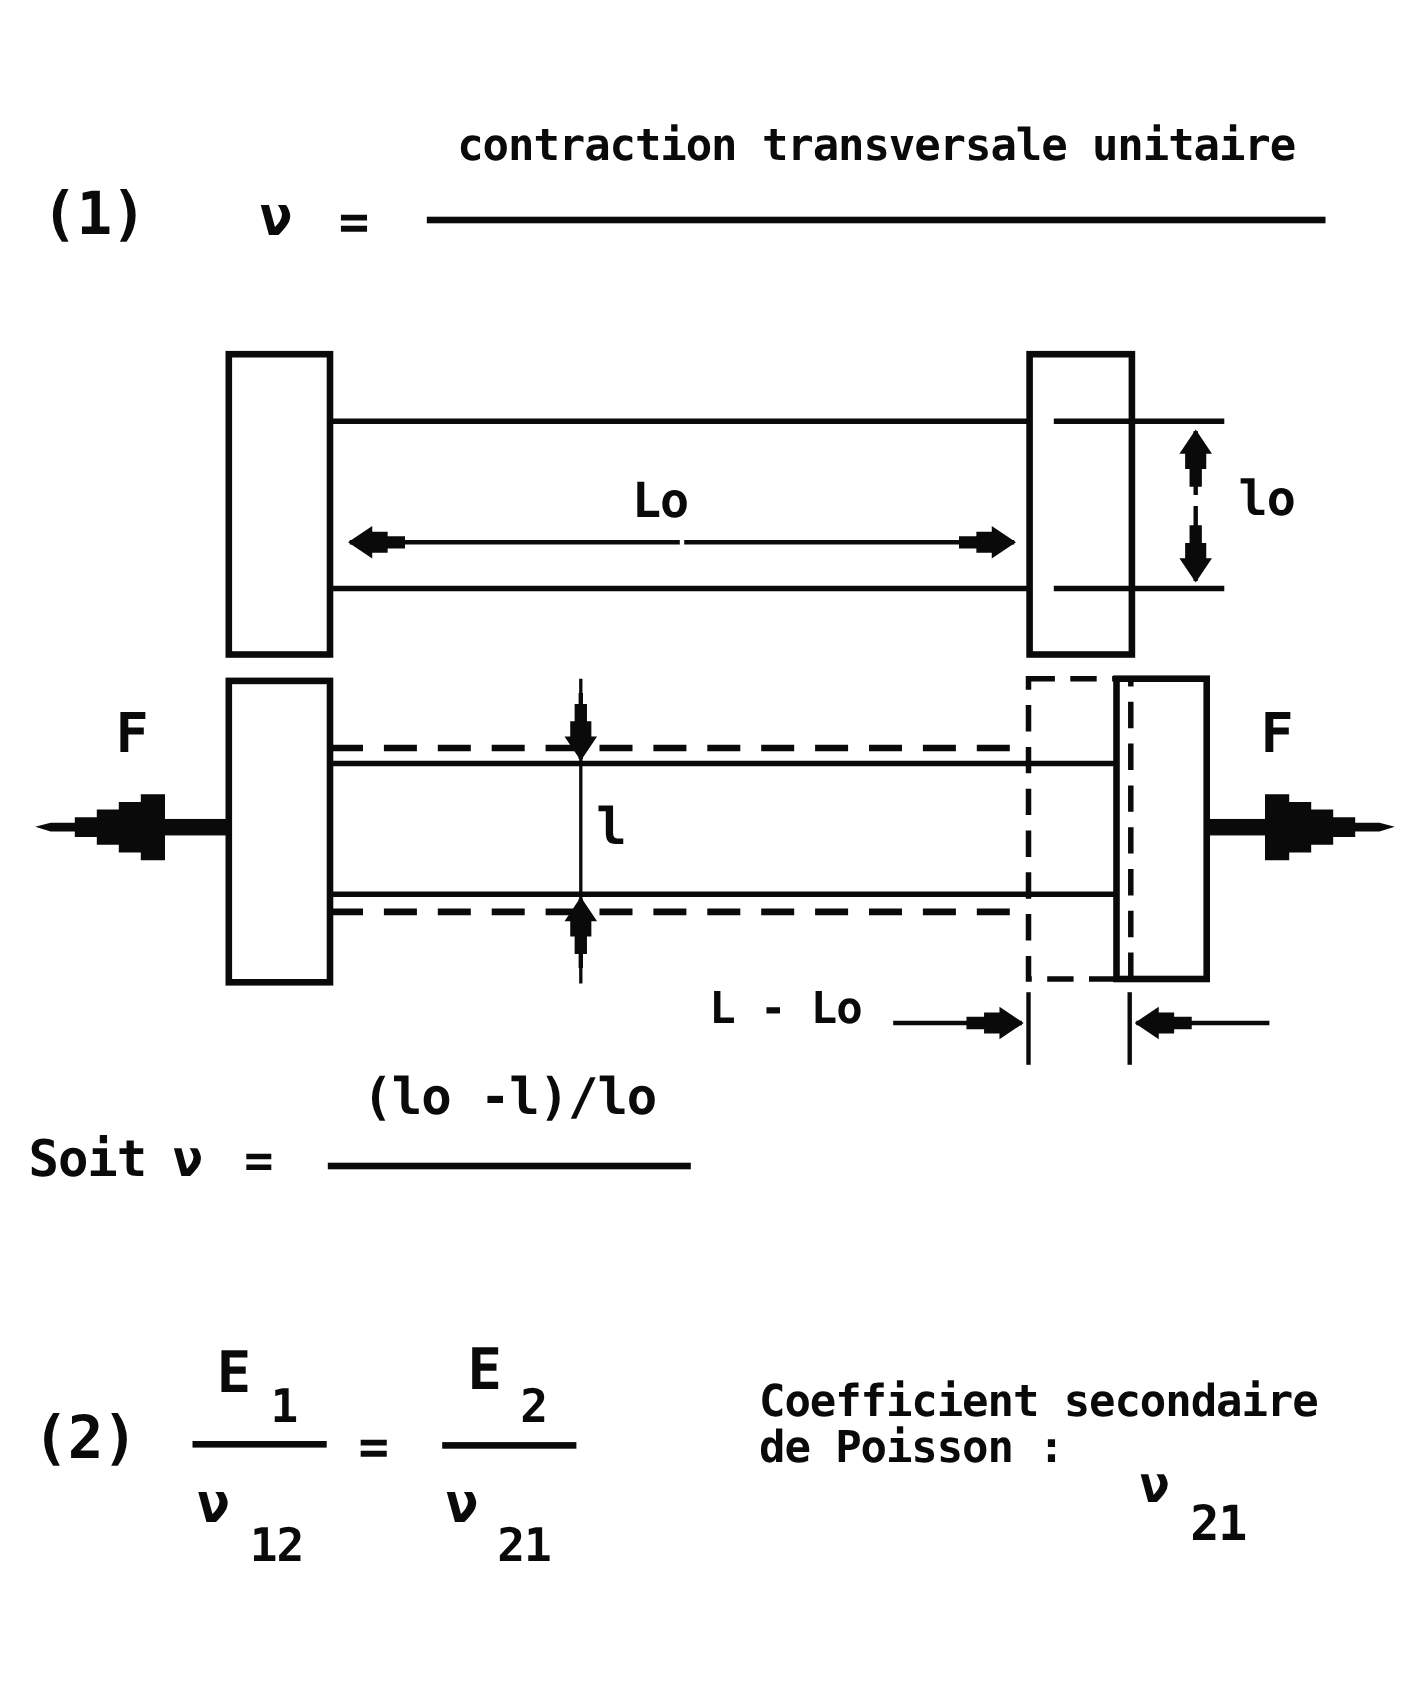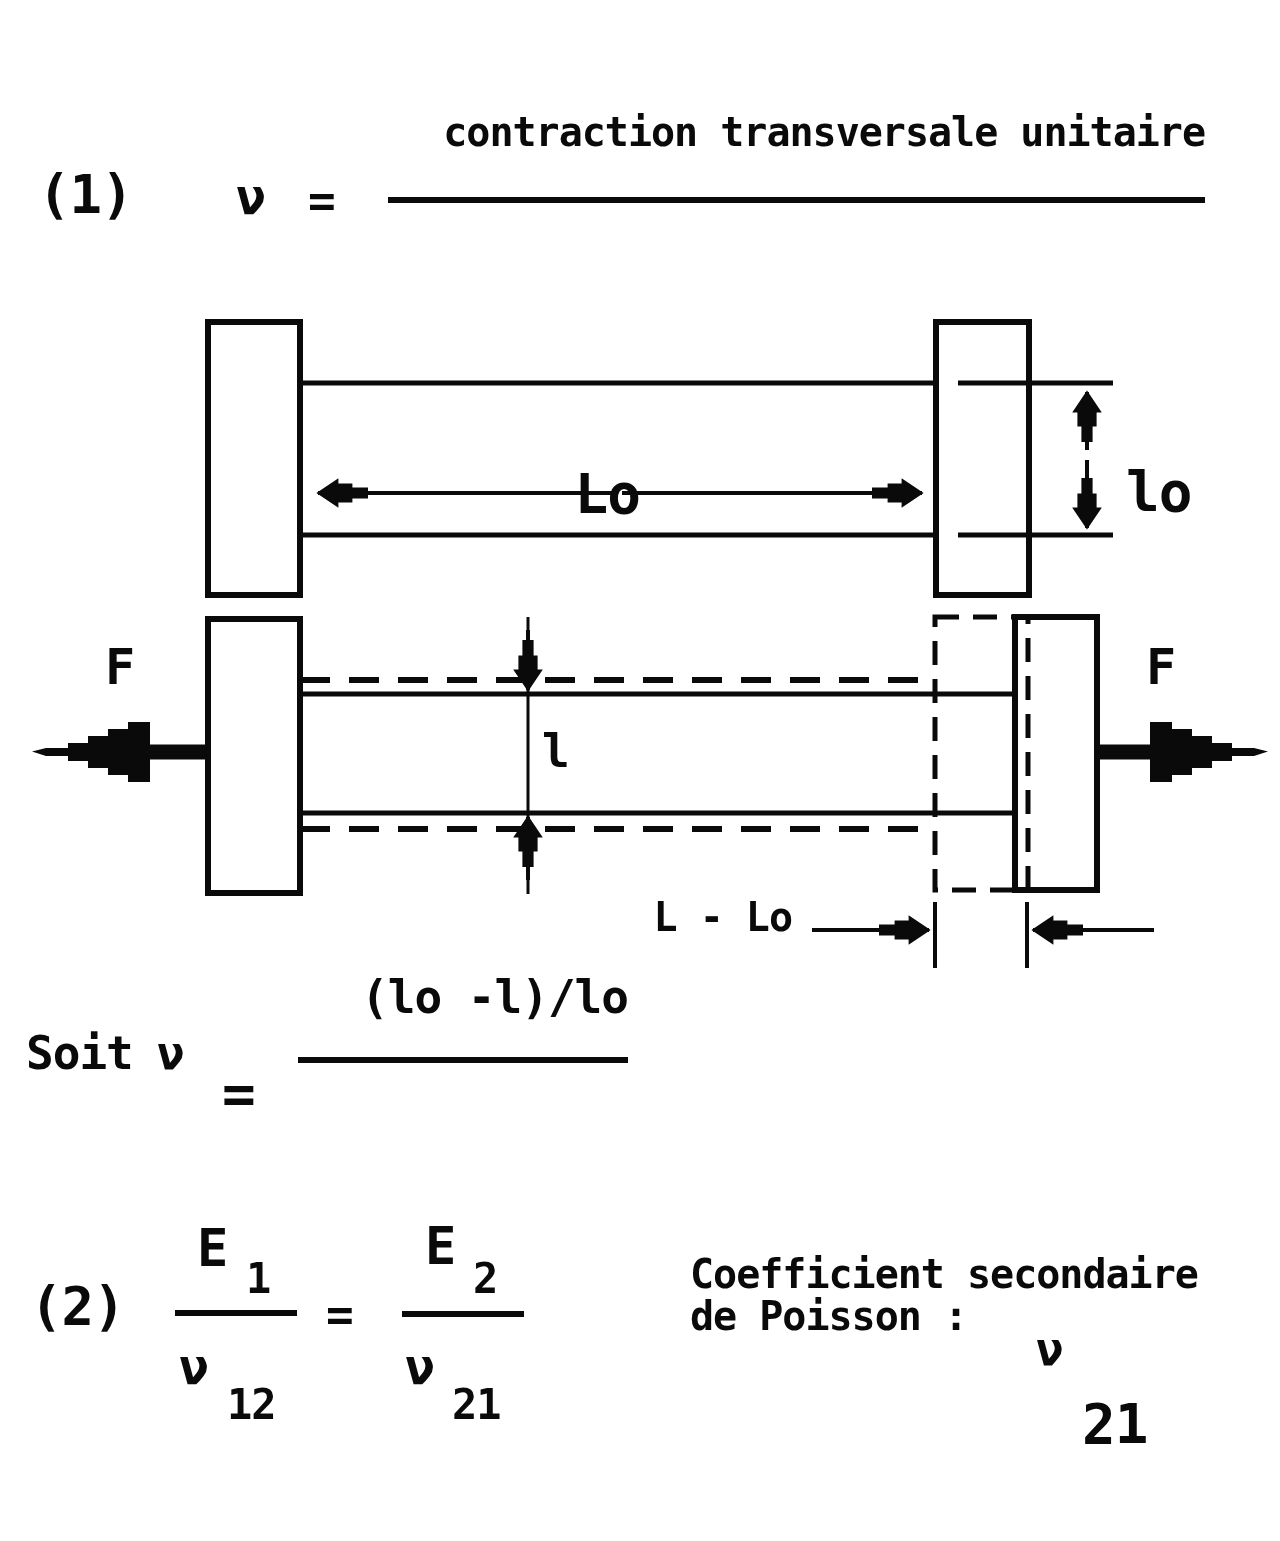--- a/index.html
+++ b/index.html
@@ -1,22 +1,22 @@
 <!DOCTYPE html>
 <html><head>
 <meta charset="utf-8">
 <style>
   html,body{margin:0;padding:0;background:#ffffff;}
   .canvas{
     position:relative;width:1280px;height:1541px;background:#ffffff;overflow:hidden;
     font-family:"DejaVu Sans Mono","Liberation Mono",monospace;color:#0a0a0a;
   }
   .txt{position:absolute;font-weight:bold;line-height:1;white-space:pre;letter-spacing:-1px;}
-  .ctr{text-align:right;}
-  .f40{font-size:40px;} .f42{font-size:42px;} .f44{font-size:56px;margin-top:32px;}
+  .ctr{text-align:center;}
+  .f40{font-size:40px;} .f42{font-size:42px;} .f44{font-size:44px;}
   .f46{font-size:46px;} .f50{font-size:50px;} .f52{font-size:52px;} .f54{font-size:54px;}
   .hbar{position:absolute;height:6px;background:#0a0a0a;}
   svg.art{position:absolute;left:0;top:0;}
   svg.art line,svg.art rect{stroke:#0a0a0a;}
 </style>
 </head>
 <body>
 
 <div class="canvas">
 

